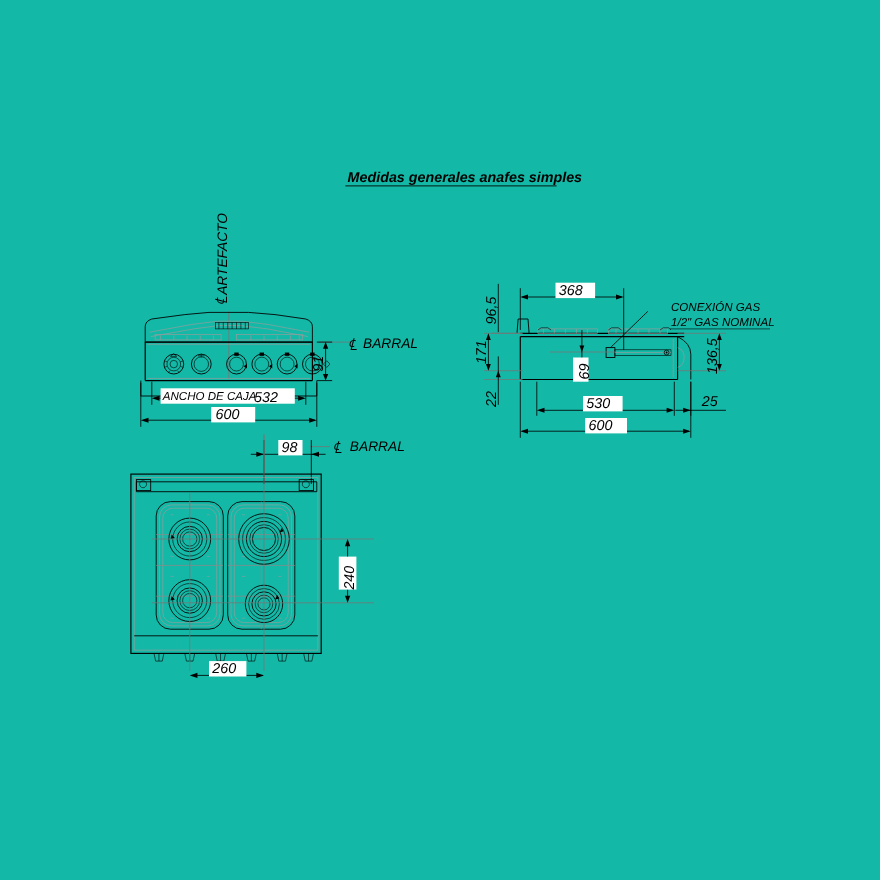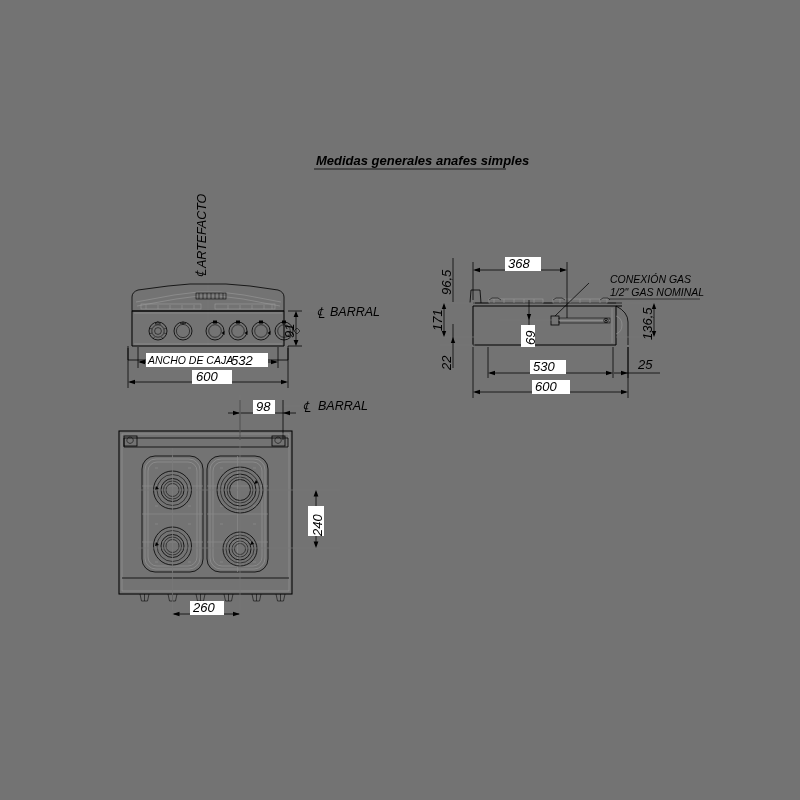--- a/index.html
+++ b/index.html
@@ -1,18 +1,18 @@
 <!DOCTYPE html>
 <html><head>
 <meta charset="utf-8">
 <style>
   html,body{margin:0;padding:0;background:#ffffff;}
   body{width:800px;height:800px;overflow:hidden;
        font-family:"Liberation Sans","DejaVu Sans",sans-serif;}
-  #sheet{position:relative;width:800px;height:800px;background:#737373;}
+  #sheet{position:relative;width:800px;height:800px;background:#14b8a6;}
   svg{display:block;}
   .dimtext{font-family:"Liberation Sans",sans-serif;font-style:italic;
            fill:#000;font-size:13px;}
   .lbl{font-family:"Liberation Sans",sans-serif;font-style:italic;
        fill:#000;font-size:12.5px;}
   .lbl.tiny{font-size:10.5px;}
   .title{font-family:"Liberation Sans",sans-serif;font-style:italic;
          font-weight:bold;font-size:13px;fill:#000;}
   .cl{font-family:"Liberation Serif",serif;font-style:italic;font-size:15px;fill:#000;}
   .ln{stroke:#000;fill:none;}

